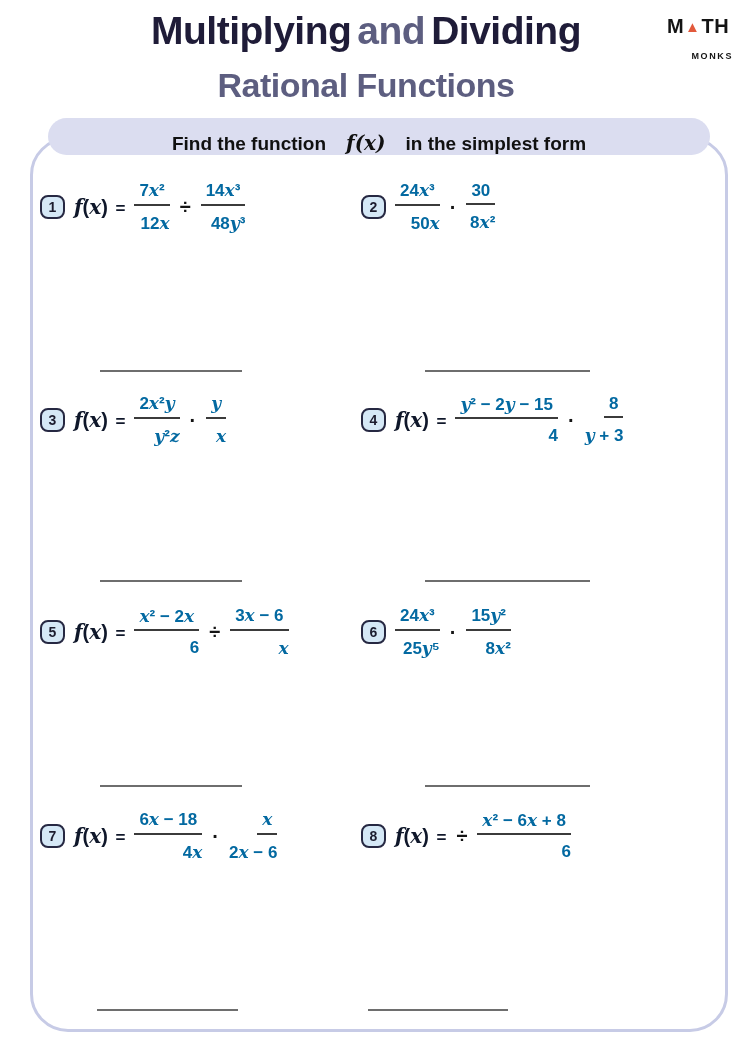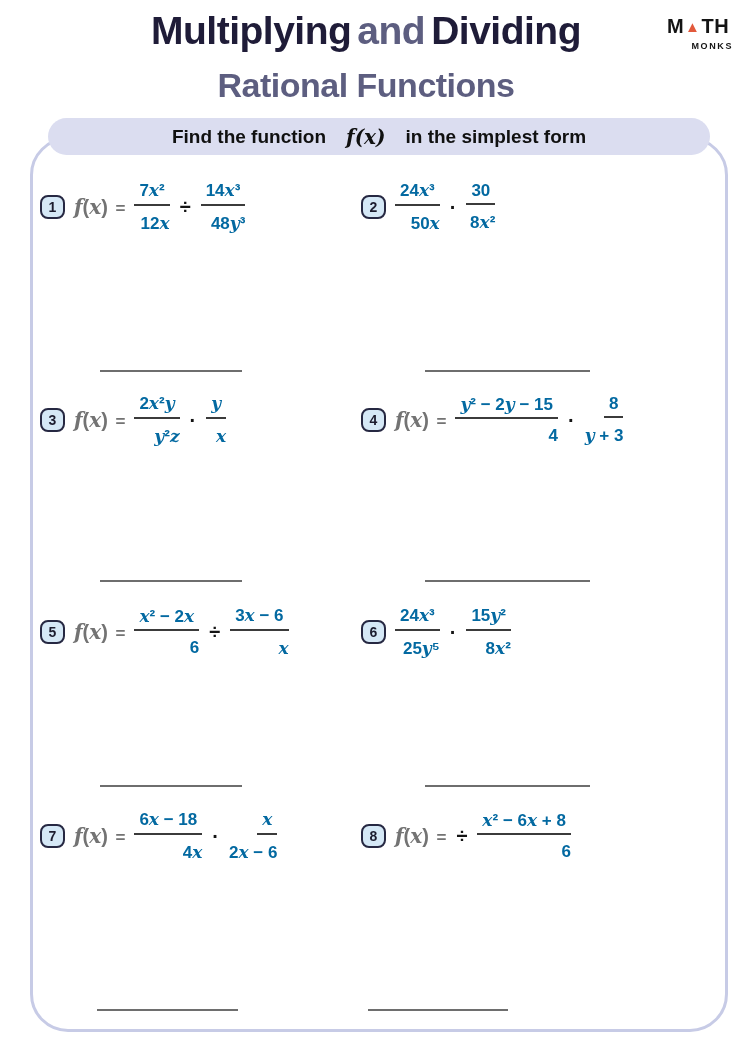--- a/index.html
+++ b/index.html
@@ -11,43 +11,43 @@
   .header{position:absolute;left:0;top:0;width:732px;text-align:center;padding-top:10px;}
   .title-line1{font-size:39px;font-weight:800;letter-spacing:-0.5px;line-height:1.1;}
   .title-line2{font-size:34px;font-weight:800;letter-spacing:-0.5px;line-height:1.1;margin-top:14px;}
   .t-dark{color:var(--title_dark,#1f1c38);}
   .t-accent{color:var(--title_accent,#5d5e80);}
   .t-mid{margin:0 6px;}
   
   .logo{position:absolute;top:16px;right:7px;width:74px;line-height:1;}
   .logo-top{display:flex;align-items:center;justify-content:center;font-size:20px;font-weight:800;color:#141414;letter-spacing:0.5px;}
   .logo-tri{color:var(--logo_triangle,#e2593b);font-size:15px;margin:0 1px;}
-  .logo-bottom{font-size:9px;font-weight:700;letter-spacing:1.6px;color:#141414;text-align:right;padding-right:2px;margin-top:6px;}
+  .logo-bottom{font-size:9px;font-weight:700;letter-spacing:1.6px;color:#141414;text-align:right;padding-right:2px;margin-top:16px;}
   
   .content-box{position:absolute;left:30px;top:137px;width:692px;height:889px;
     border:3px solid var(--box_border,#c7cbe6);border-radius:38px;background:#ffffff;z-index:1;}
   .banner{position:absolute;left:48px;top:118px;width:662px;height:37px;border-radius:19px;
-    background:var(--banner_bg,#dbddf0);z-index:3;display:flex;align-items:center;justify-content:center;
+    background:var(--banner_bg,#dbddf0);z-index:3;display:flex;align-items:flex-end;justify-content:center;
     font-size:19px;font-weight:700;color:#101010;}
   .fx-serif{font-family:"DejaVu Serif",serif;font-style:italic;font-weight:600;font-size:20px;margin:0 20px;}
   
   #problems{position:absolute;left:0;top:0;width:742px;height:1050px;z-index:2;}
   .problem{position:absolute;display:flex;align-items:center;gap:9px;white-space:nowrap;}
   .p1{left:40px;top:175px;height:64px;}
   .p2{left:361px;top:175px;height:64px;}
   .p3{left:40px;top:388px;height:64px;}
   .p4{left:361px;top:388px;height:64px;}
   .p5{left:40px;top:600px;height:64px;}
   .p6{left:361px;top:600px;height:64px;}
   .p7{left:40px;top:804px;height:64px;}
   .p8{left:361px;top:804px;height:64px;}
   .badge{flex:0 0 auto;width:25px;height:24px;border-radius:8px;background:var(--badge_bg,#d5e8f6);
     border:2px solid var(--badge_border,#262842);display:flex;align-items:center;justify-content:center;
     font-size:14px;font-weight:700;color:#1c1c2e;box-sizing:border-box;}
-  .fxpre{font-size:20px;font-weight:600;color:#737373;}
+  .fxpre{font-size:20px;font-weight:600;color:#0f172a;}
   .fxpre .eq{font-size:17px;font-weight:700;margin-left:2px;}
   .frac{display:inline-flex;flex-direction:column;align-items:flex-end;font-size:17px;font-weight:700;
     line-height:1.3;color:#0369a1;}
   .frac .num{border-bottom:2px solid #3b3b3b;padding:0 5px 1px;}
   .frac .den{padding-top:6px;}
   .frac i, .fxpre i{font-family:"DejaVu Serif",serif;font-style:italic;font-weight:600;}
   .op{font-size:20px;font-weight:700;margin:0 1px;color:#141414;}
   
   .answer-line{position:absolute;height:2px;background:var(--answer_line,#6e6e6e);z-index:2;}
   .al1{left:100px;top:370px;width:142px;}

